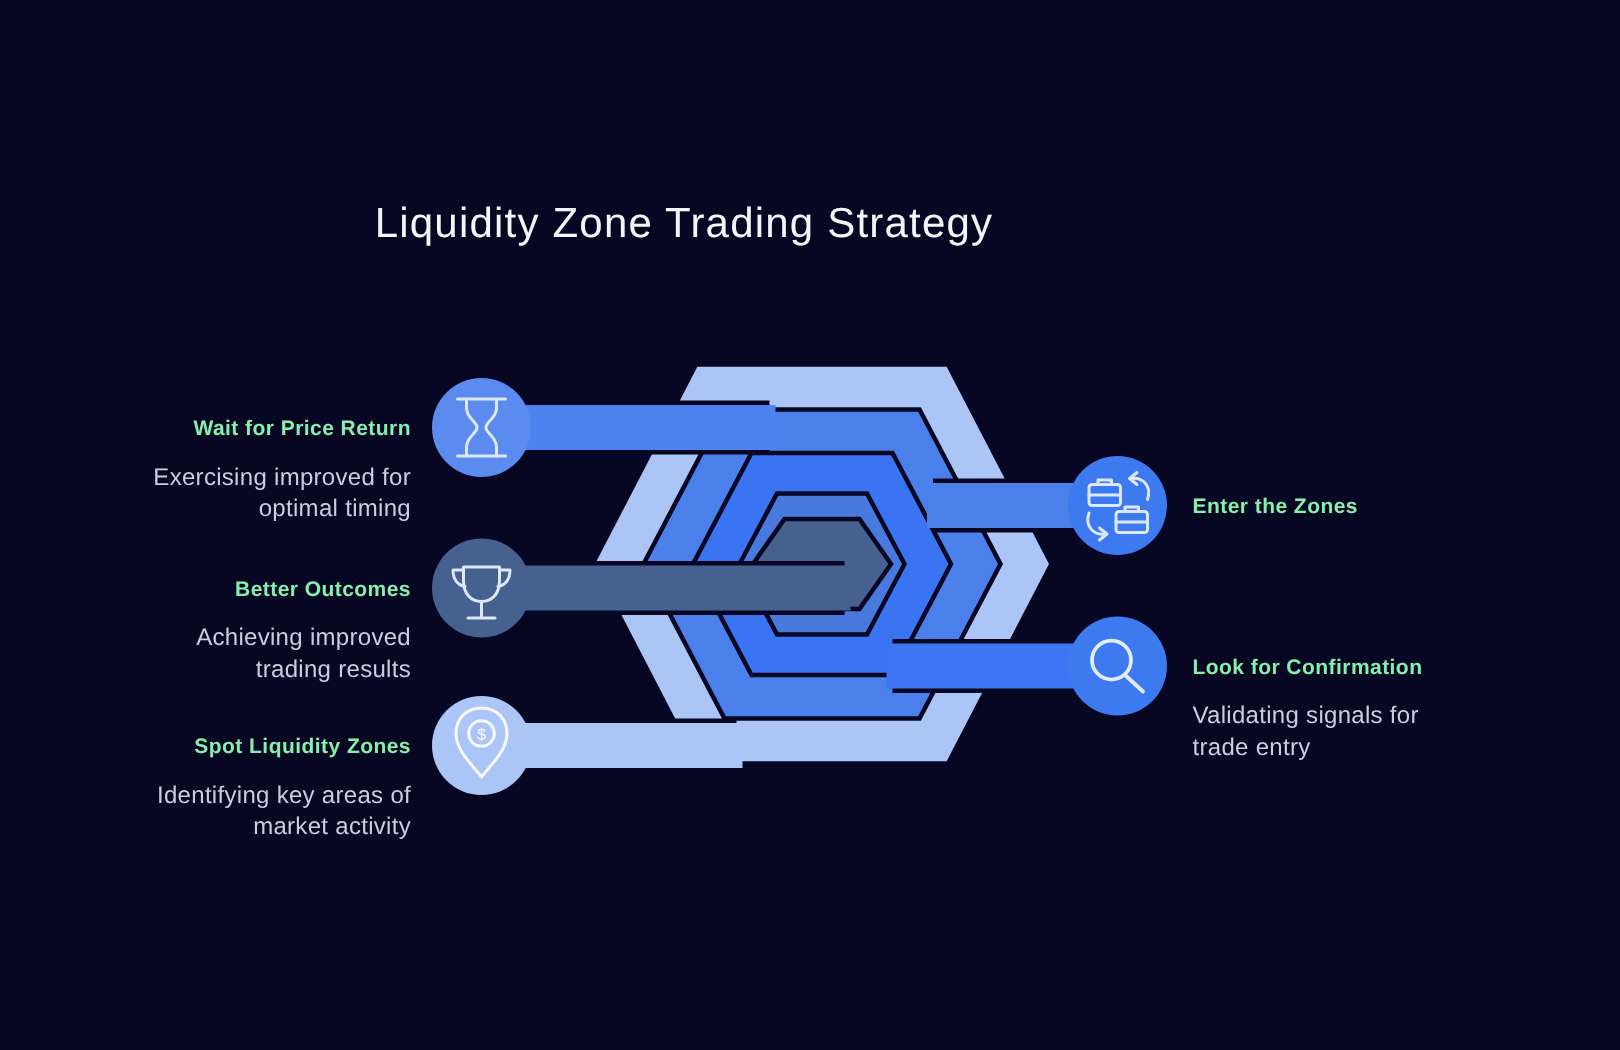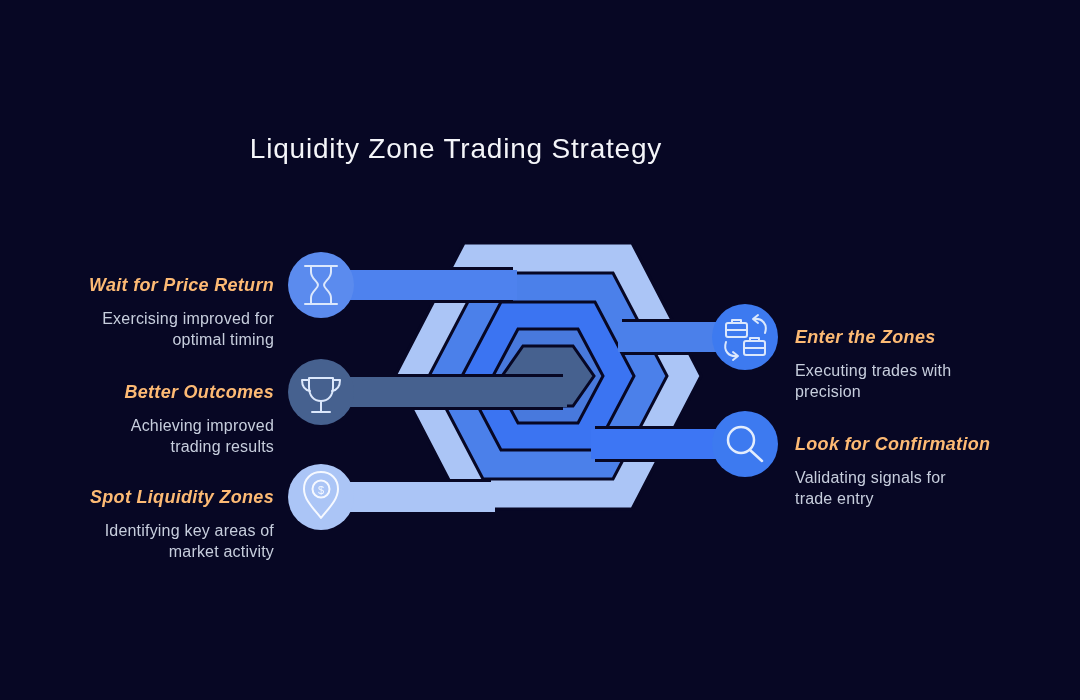--- a/index.html
+++ b/index.html
@@ -11,22 +11,22 @@
   .page-title {
     position:absolute; top:133px; left:0; width:912px;
     text-align:center; color:#f4f5f9; font-size:28px;
     font-weight:400; letter-spacing:0.8px;
   }
   .graphic { position:absolute; top:0; left:0; }
   .step { position:absolute; }
   .step.left  { left:6px;  width:268px; text-align:right; }
   .step.right { left:795px; width:285px; text-align:left; }
   .step-title {
-    color:#fdba74; font-size:18px; font-weight:bold;
-    letter-spacing:0.3px; line-height:28px; white-space:nowrap;font-style:italic;
+    color:#86efac; font-size:14px; font-weight:bold;
+    letter-spacing:0.3px; line-height:28px; white-space:nowrap;
   }
   .step.left .step-title { direction:rtl; }
   .step-desc {
     margin-top:9px; color:#c7cedd; font-size:16px;
     line-height:21px; white-space:pre-line; letter-spacing:0.2px;
   }
 </style>
 </head>
 <body>
 
@@ -120,22 +120,20 @@
   </div>
 
   <div class="step left" style="top:483px">
     <div class="step-title">Spot Liquidity Zones</div>
     <div class="step-desc">Identifying key areas of
 market activity</div>
   </div>
 
   <div class="step right" style="top:323px">
     <div class="step-title">Enter the Zones</div>
-    <div class="step-desc">Executing trades with
-precision</div>
   </div>
 
   <div class="step right" style="top:430px">
     <div class="step-title">Look for Confirmation</div>
     <div class="step-desc">Validating signals for
 trade entry</div>
   </div>
 
 </div>
 

